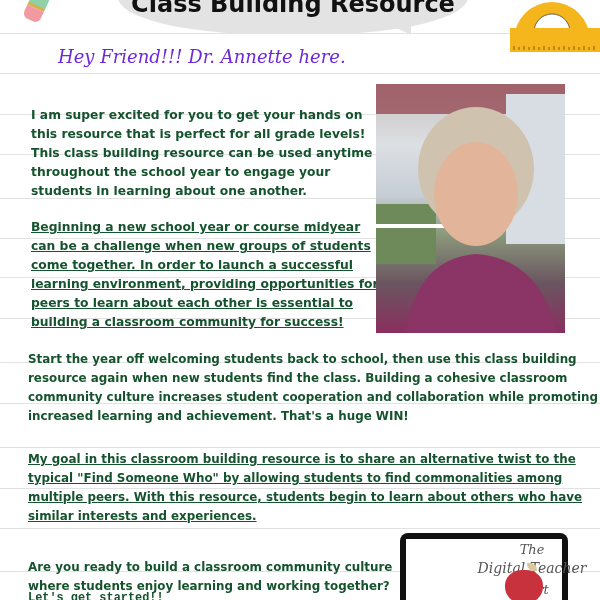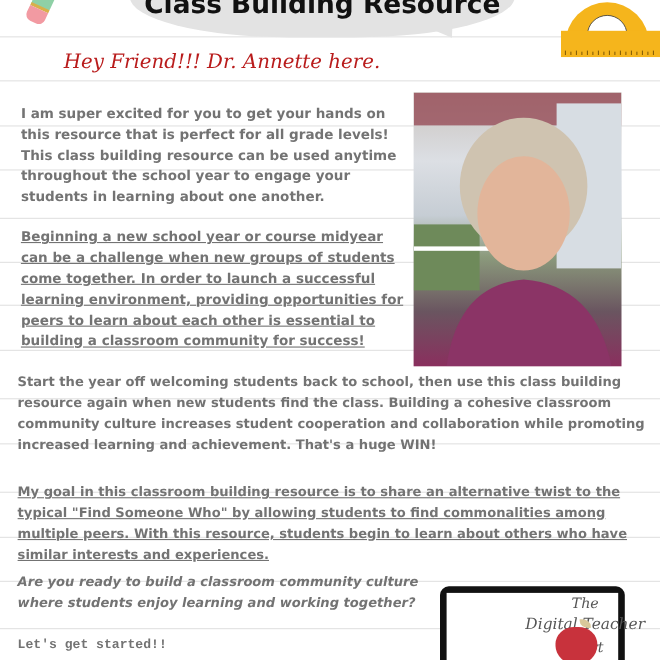--- a/index.html
+++ b/index.html
@@ -12,27 +12,27 @@
                  border-left:12px solid transparent; border-right:10px solid transparent;
                  border-top:16px solid #e3e3e3; transform:rotate(-30deg); }
   .title { position:absolute; left:118px; top:-10px; width:350px; text-align:center;
            font-family:"DejaVu Sans", sans-serif; font-weight:bold; font-size:24px; color:#111; letter-spacing:0px; }
   .pencil { position:absolute; left:30px; top:-20px; width:18px; height:42px; transform:rotate(25deg); }
   .pencil .body { position:absolute; left:0; top:0; width:18px; height:28px; background:#8fd0a6; border-radius:3px; }
   .pencil .band { position:absolute; left:0; top:26px; width:18px; height:3px; background:#d8b04a; }
   .pencil .eraser { position:absolute; left:0; top:29px; width:18px; height:13px; background:#f29aa2; border-radius:0 0 6px 6px; }
   .protractor { position:absolute; left:502px; top:-12px; width:98px; height:64px; }
   .greeting { position:absolute; left:58px; top:46px; font-family:"DejaVu Serif", serif; font-style:italic;
-              font-size:18px; color:#b91c1c; }
-  .para { position:absolute; font-weight:bold; font-size:12.3px; line-height:19px; color:#737373; margin:0; }
+              font-size:18px; color:#6d28d9; }
+  .para { position:absolute; font-weight:bold; font-size:12.3px; line-height:19px; color:#14532d; margin:12px; }
   .p1 { left:19px; top:94px; width:350px; }
   .p2 { left:19px; top:206px; width:350px;text-decoration:underline; }
   .p3 { left:16px; top:338px; width:575px; font-size:11.9px; }
   .p4 { left:16px; top:438px; width:575px; font-size:11.9px;text-decoration:underline; }
-  .p5 { left:16px; top:520px; width:400px; font-size:11.9px;font-style:italic; }
+  .p5 { left:16px; top:546px; width:400px; font-size:11.9px; }
   .p6 { left:16px; top:577px; width:300px; font-size:11.9px;font-family:Liberation Mono, monospace; }
   .photo { position:absolute; left:376px; top:84px; width:189px; height:249px; overflow:hidden;
            background:linear-gradient(180deg,#c9c2bd 0%,#dcdfe4 25%,#c6cdd4 45%,#8b9a7c 60%,#6a5560 80%,#8a2f5e 100%); }
   .logo-frame { position:absolute; left:400px; top:533px; width:168px; height:80px; background:#111; border-radius:8px; }
   .logo-screen { position:absolute; left:406px; top:539px; width:156px; height:70px; background:#fff; }
   .logo-text { position:absolute; left:406px; width:156px; text-align:center; font-family:"DejaVu Serif", serif;
                font-style:italic; color:#555;padding-left:48px; }
   .lt1 { top:542px; font-size:13px; }
   .lt2 { top:560px; font-size:14px; }
   .lt3 { top:582px; font-size:13px; }

